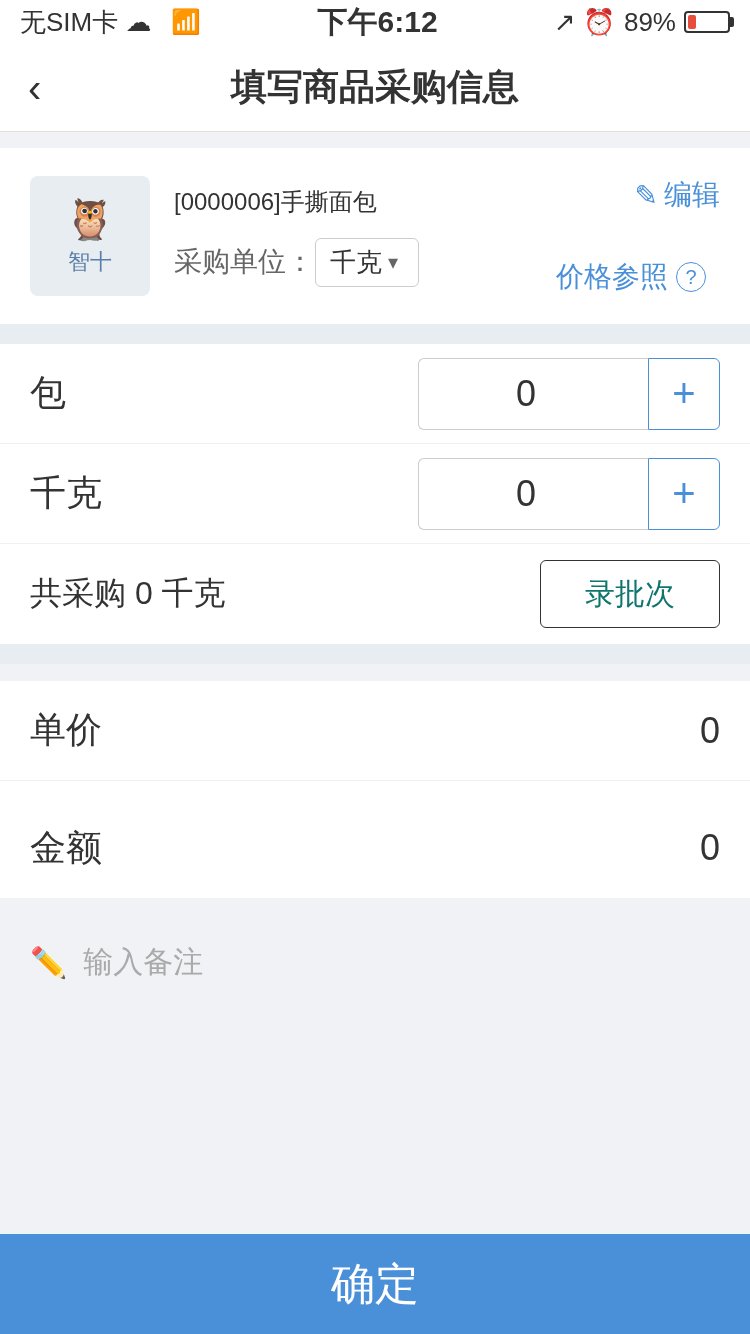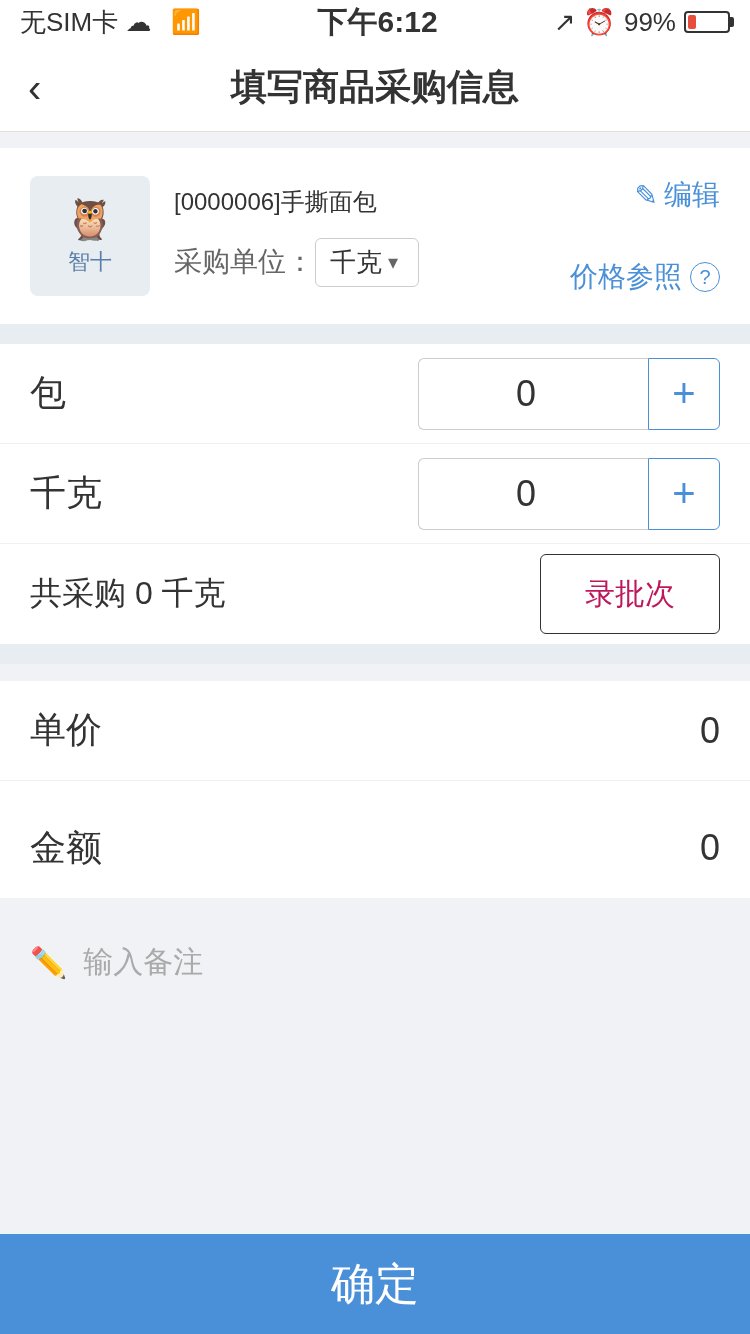--- a/index.html
+++ b/index.html
@@ -162,21 +162,21 @@
       right: 30px;
       top: 28px;
       font-size: 28px;
       color: #4a90d9;
       display: flex;
       align-items: center;
       gap: 6px;
     }
     .price-ref {
       position: absolute;
-      right: 30px;
+      right: 44px;
       bottom: 28px;
       font-size: 28px;
       color: #4a90d9;
       display: flex;
       align-items: center;
       gap: 8px;
     }
 
     
     .divider-band {
@@ -252,26 +252,26 @@
       justify-content: space-between;
       padding: 0 30px;
       height: 100px;
     }
     .total-label {
       font-size: 32px;
       color: #333;
     }
     .batch-btn {
       width: 180px;
-      height: 80px;
+      height: 68px;
       border: 1px solid #333;
       border-radius: 6px;
       background: #fff;
       font-size: 30px;
-      color: #be185d;
+      color: #0f766e;
       display: flex;
       align-items: center;
       justify-content: center;
       cursor: pointer;
     }
 
     
     .price-section {
       background: #fff;
       margin-top: 16px;
@@ -353,21 +353,21 @@
 
 <div class="status-bar">
   <div class="status-left">
     <span>无SIM卡 ☁</span>
     <span class="wifi-icon">📶</span>
   </div>
   <div class="status-center">下午6:12</div>
   <div class="status-right">
     <span>↗</span>
     <span>⏰</span>
-    <span>99%</span>
+    <span>89%</span>
     <span class="battery-icon">
       <span class="battery-fill"></span>
     </span>
   </div>
 </div>
 
 <div class="nav-bar">
   <span class="nav-back">‹</span>
   <span class="nav-title">填写商品采购信息</span>
 </div>

